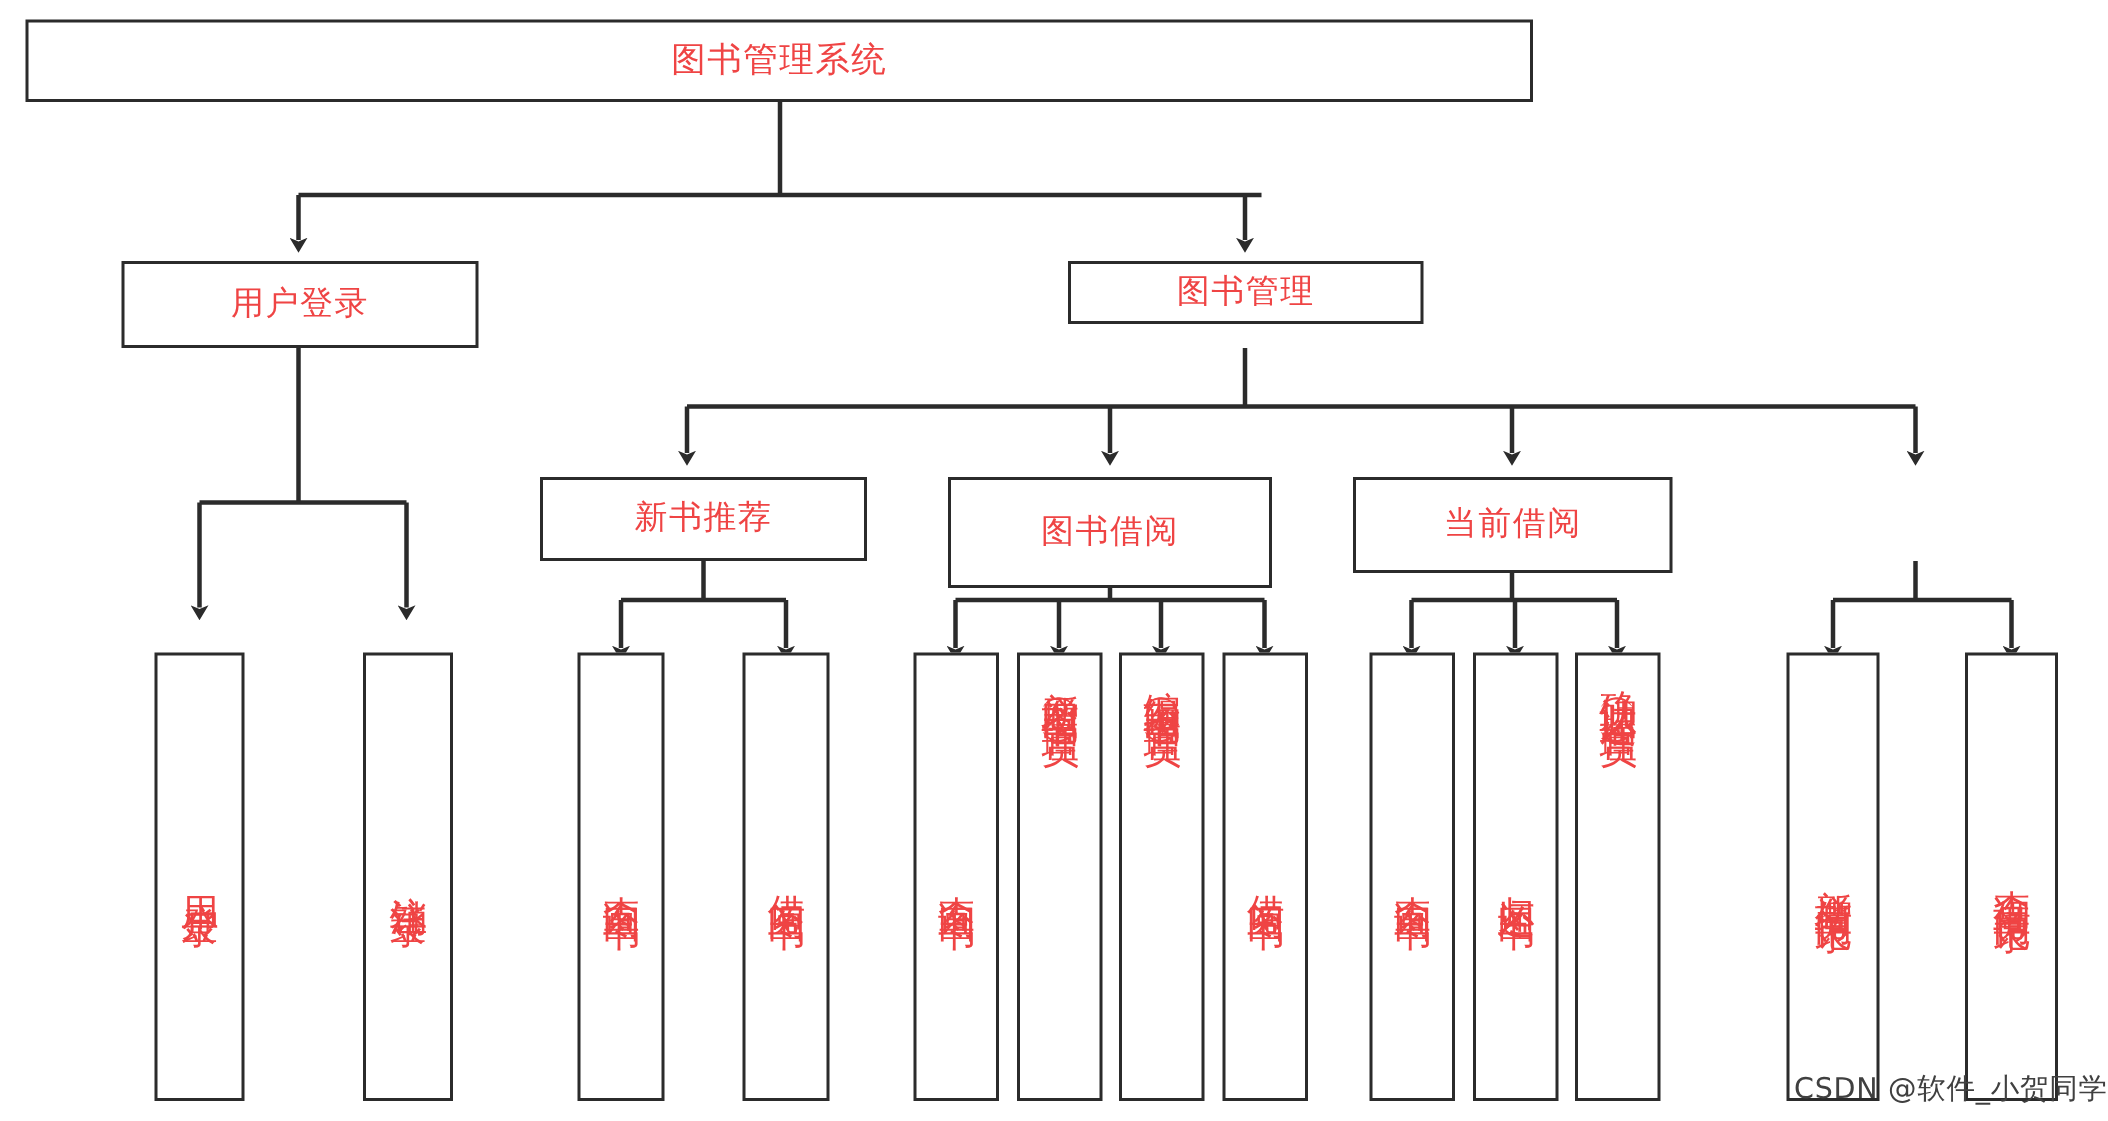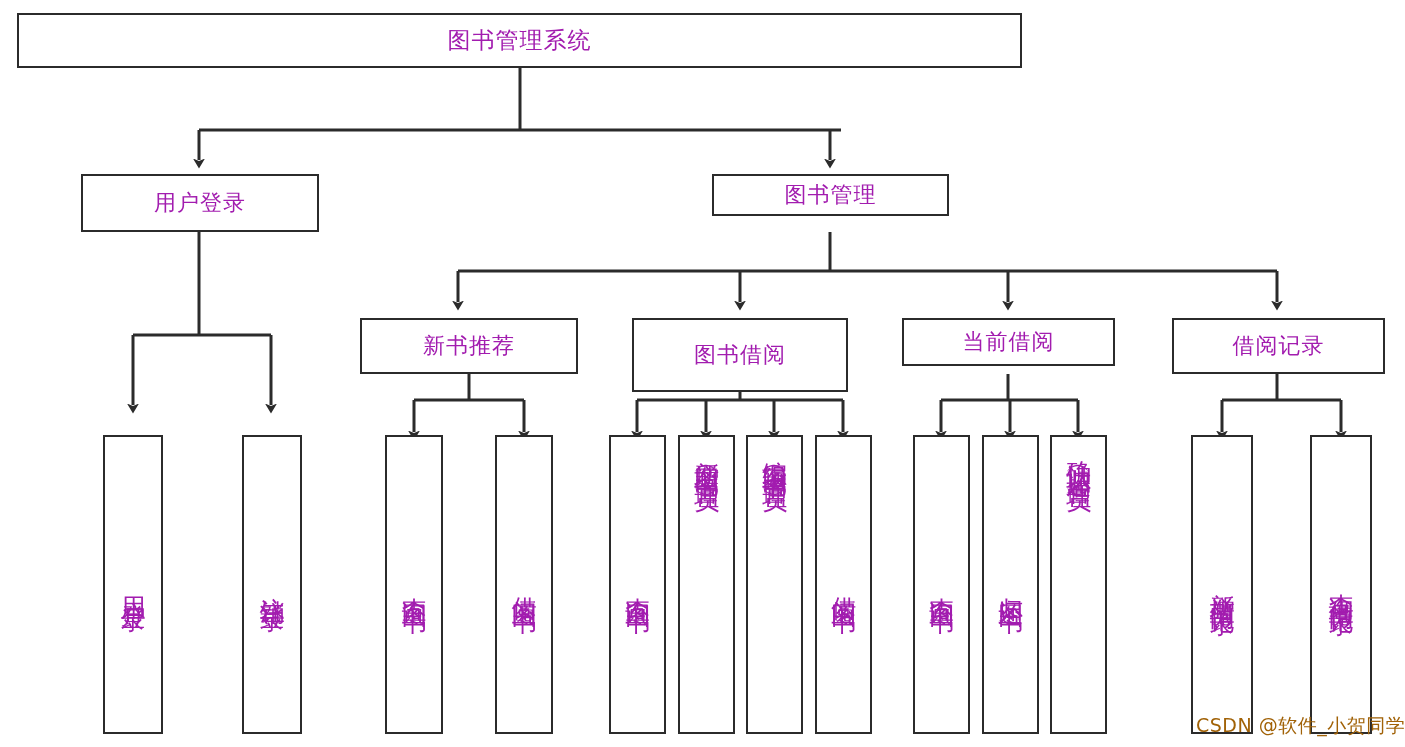--- a/index.html
+++ b/index.html
@@ -27,21 +27,21 @@
     pointer-events: none;
   }
   .node {
     position: absolute;
     box-sizing: border-box;
     background: #ffffff;
     border: 2px solid #2b2b2b;
     display: flex;
     align-items: center;
     justify-content: center;
-    color: #a21caf;
+    color: #ef4444;
     line-height: 1.18;
   }
   .node.horizontal {
     font-size: 22px;
     letter-spacing: 1px;
   }
   .node.vertical {
     writing-mode: vertical-rl;
     text-orientation: upright;
     font-size: 25px;
@@ -50,21 +50,21 @@
     white-space: nowrap;
   }
   .node.vertical.top-aligned {
     justify-content: flex-start;
   }
   #node-root {
     font-size: 23px;
   }
   .watermark {
     position: absolute;
-    color: #a16207;
+    color: #404040;
     font-size: 19px;
     white-space: nowrap;
     letter-spacing: 0.5px;
   }
 </style>
 </head>
 <body>
 
 <div id="diagram-root">
 
@@ -128,25 +128,22 @@
   <div class="node horizontal" style="left:712px; top:174px; width:237px; height:42px;">
     <span>图书管理</span>
   </div>
 
   <div class="node horizontal" style="left:360px; top:318px; width:218px; height:56px;">
     <span>新书推荐</span>
   </div>
   <div class="node horizontal" style="left:632px; top:318px; width:216px; height:74px;">
     <span>图书借阅</span>
   </div>
-  <div class="node horizontal" style="left:902px; top:318px; width:213px; height:48px;">
+  <div class="node horizontal" style="left:902px; top:318px; width:213px; height:64px;">
     <span>当前借阅</span>
-  </div>
-  <div class="node horizontal" style="left:1172px; top:318px; width:213px; height:56px;">
-    <span>借阅记录</span>
   </div>
 
   <div class="node vertical" style="left:103px; top:435px; width:60px; height:299px;">
     <span>用户登录</span>
   </div>
   <div class="node vertical" style="left:242px; top:435px; width:60px; height:299px;">
     <span>注销登录</span>
   </div>
 
   <div class="node vertical" style="left:385px; top:435px; width:58px; height:299px;">

